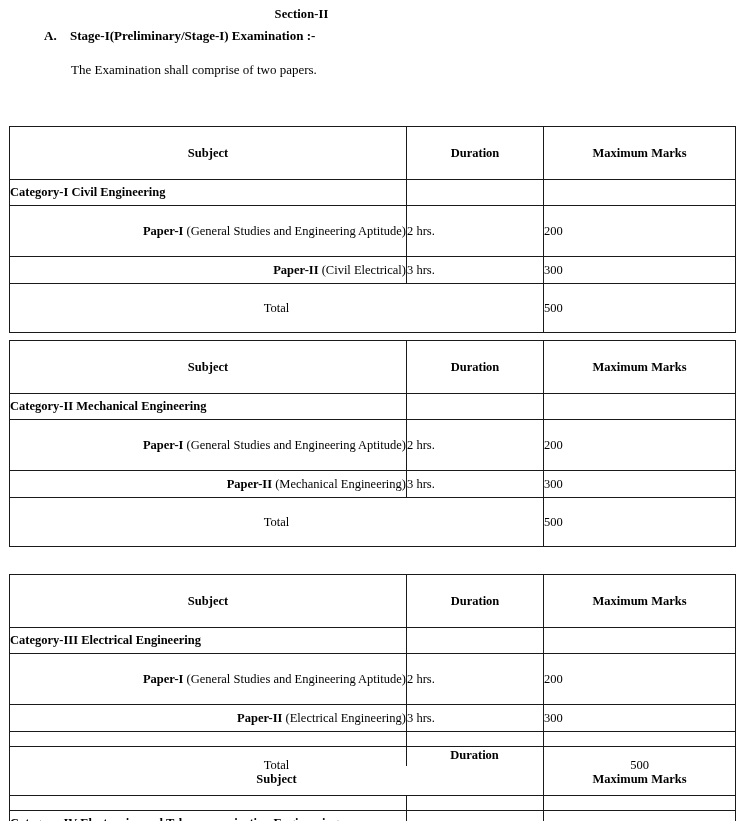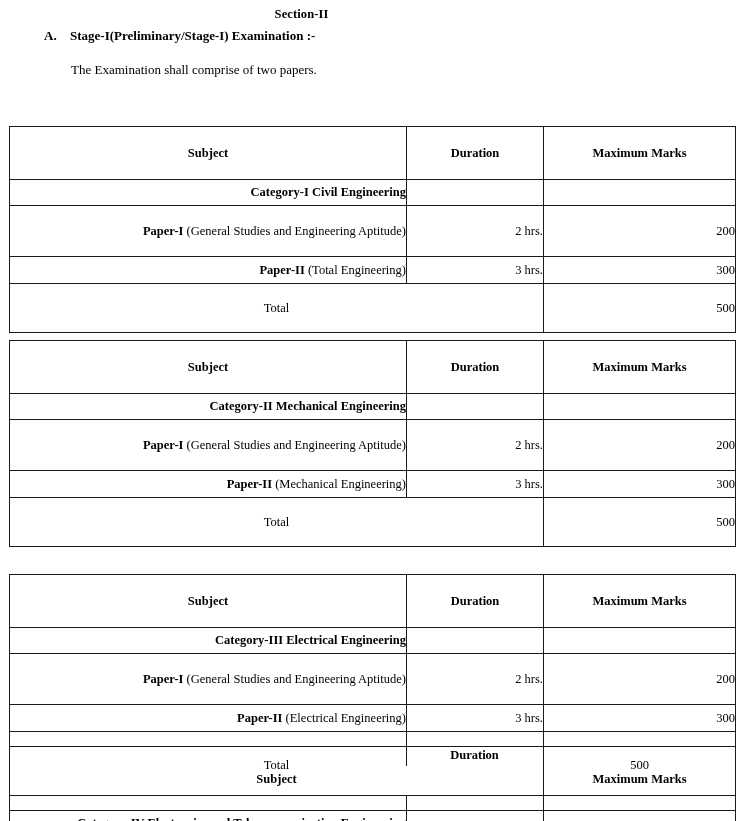--- a/index.html
+++ b/index.html
@@ -70,24 +70,24 @@
   .tbl td {
     border: 1.1px solid #1a1a1a;
     padding: 0;
     vertical-align: middle;
   }
   .col-subject  { width: 397px; }
   .col-duration { width: 137px; }
   .col-marks    { width: 192px; }
 
   .cell-pad      { padding: 0 4px; }
-  .cell-center   { text-align: right; }
+  .cell-center   { text-align: left; }
   .cell-left     { text-align: right; }
   .hdr           { font-weight: bold; text-align: center; }
-  .bold-left     { font-weight: bold; text-align: right; padding-left: 4px; }
+  .bold-left     { font-weight: bold; text-align: left; padding-left: 4px; }
 
   .row-head   td { height: 52px; }
   .row-cat    td { height: 25px; }
   .row-paper1 td { height: 50px; }
   .row-paper2 td { height: 26px; }
   .row-total  td { height: 48px; }
   .row-thin   td { height: 14px; }
 
   .paper-name { font-weight: bold; }
   .paper-desc { font-weight: normal; }
@@ -133,21 +133,21 @@
         <td class="bold-left">Category-I Civil Engineering</td>
         <td></td>
         <td></td>
       </tr>
       <tr class="row-paper1">
         <td class="cell-left cell-pad"><span class="paper-name">Paper-I</span><span class="paper-desc"> (General Studies and Engineering Aptitude)</span></td>
         <td class="cell-center">2 hrs.</td>
         <td class="cell-center">200</td>
       </tr>
       <tr class="row-paper2">
-        <td class="cell-left cell-pad"><span class="paper-name">Paper-II</span><span class="paper-desc"> (Total Engineering)</span></td>
+        <td class="cell-left cell-pad"><span class="paper-name">Paper-II</span><span class="paper-desc"> (Civil Electrical)</span></td>
         <td class="cell-center">3 hrs.</td>
         <td class="cell-center">300</td>
       </tr>
       <tr class="row-total">
         <td class="merged-total" colspan="2">Total</td>
         <td class="cell-center">500</td>
       </tr>
     </tbody>
   </table>
 

